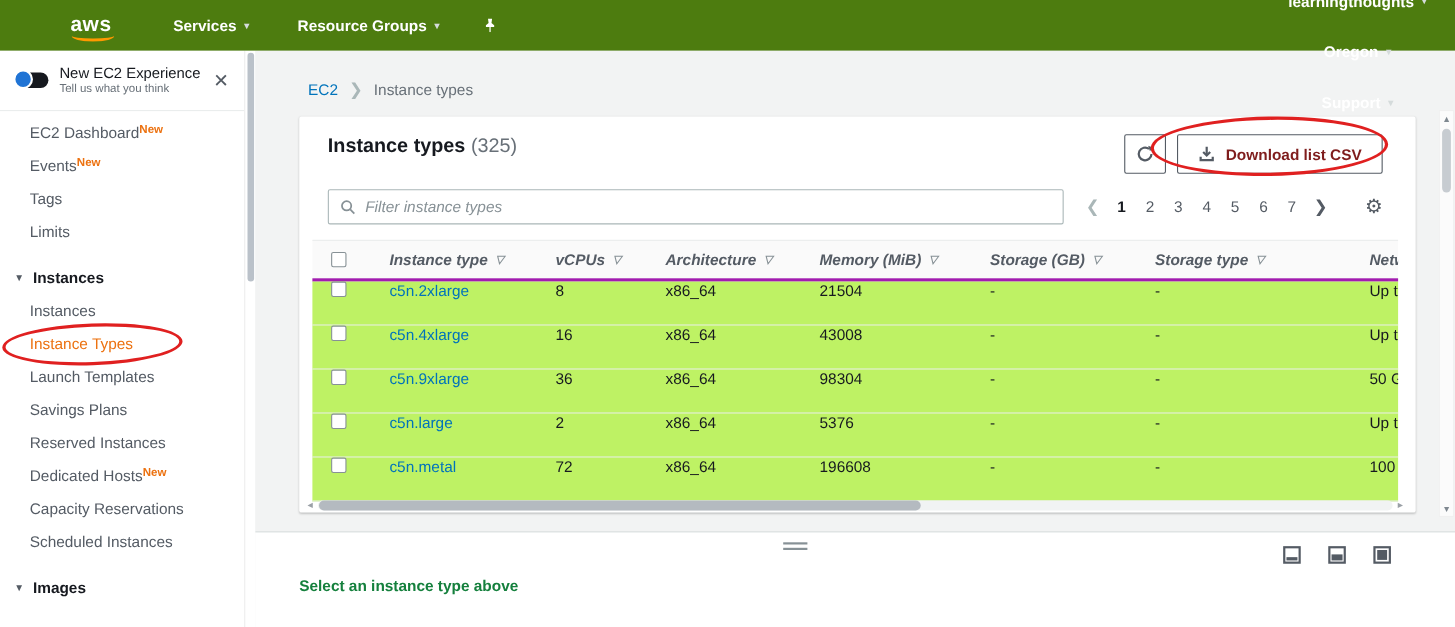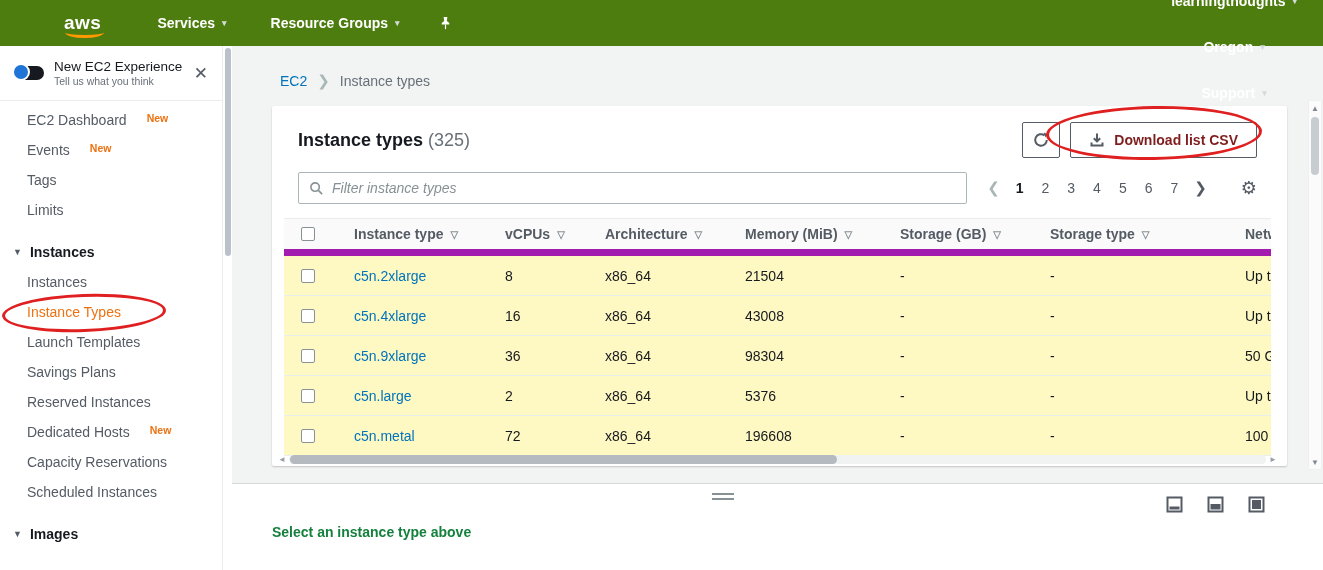--- a/index.html
+++ b/index.html
@@ -23,56 +23,56 @@
   .sidebar{position:absolute;top:46px;left:0;width:222px;bottom:0;background:#fff;z-index:10;font-size:14px;color:#545b64;overflow:hidden;}
   .exp-box{height:54px;display:flex;align-items:center;padding:0 14px;gap:10px;}
   .toggle{width:30px;height:14px;border-radius:8px;background:#16191f;position:relative;flex:none;cursor:pointer;}
   .knob{position:absolute;left:-2px;top:-3px;width:18px;height:18px;border-radius:50%;background:#2074d5;border:2px solid #fff;}
   .exp-title{font-size:13.5px;color:#16191f;}
   .exp-sub{font-size:10.5px;color:#687078;margin-top:1px;}
   .exp-close{margin-left:auto;font-size:17px;color:#545b64;cursor:pointer;}
   .sep{height:1px;background:#eaeded;}
   .nav{padding-top:4px;}
   .nav-item{height:30px;display:flex;align-items:center;padding-left:27px;cursor:pointer;}
-  .nav-item .badge{color:#ec7211;font-size:10.5px;font-weight:700;margin-left:20px;margin-top:-5px;}
+  .nav-item .badge{color:#ec7211;font-size:10.5px;font-weight:700;margin-left:0;margin-top:-5px;}
   .nav-item.active{color:#ec7211;}
   .nav-section{height:30px;margin-top:12px;display:flex;align-items:center;gap:8px;padding-left:13px;font-weight:700;color:#16191f;cursor:pointer;}
   .tri{font-size:9px;color:#545b64;}
   .sb-scroll{position:absolute;top:46px;left:222px;width:10px;bottom:0;background:#fff;border-left:1px solid #ededed;z-index:12;}
   .sb-thumb{position:absolute;top:2px;left:2px;width:6px;height:208px;border-radius:3px;background:#bac1c9;cursor:pointer;}
 
   
   .main{position:absolute;top:46px;left:232px;right:0;bottom:0;background:#f2f3f3;}
   .breadcrumb{position:absolute;left:48px;top:26px;display:flex;align-items:center;gap:10px;font-size:14px;}
   .bc-link{color:#0073bb;cursor:pointer;text-decoration:none;}
   .bc-sep{color:#aab7b8;font-size:15px;}
   .bc-cur{color:#687078;}
 
   .card{position:absolute;left:40px;top:60px;width:1015px;height:360px;background:#fff;border-radius:2px;box-shadow:0 1px 2px rgba(0,0,0,.2);}
-  .card-header{display:flex;align-items:center;justify-content:space-between;padding:16px 30px 10px 26px;}
+  .card-header{display:flex;justify-content:space-between;padding:16px 30px 10px 26px;}
   .card-title{font-size:18px;font-weight:700;color:#16191f;}
   .count{color:#687078;font-weight:400;}
   .actions{display:flex;gap:10px;}
   .icon-btn{width:38px;height:36px;border:1px solid #545b64;border-radius:2px;background:#fff;display:flex;align-items:center;justify-content:center;cursor:pointer;}
   .btn{height:36px;border:1px solid #545b64;border-radius:2px;background:#fff;display:flex;align-items:center;gap:9px;padding:0 18px;font-weight:700;color:#7f1d1d;font-size:14px;cursor:pointer;}
 
   .filter-row{display:flex;align-items:center;padding:4px 30px 14px 26px;gap:14px;}
   .search{flex:1;height:32px;border:1px solid #aab7b8;border-radius:2px;display:flex;align-items:center;gap:8px;padding:0 10px;background:#fff;}
   .search input{border:0;outline:0;flex:1;font-size:14px;font-family:inherit;color:#16191f;background:transparent;}
   .search input::placeholder{color:#879196;font-style:italic;}
   .pagination{display:flex;align-items:center;font-size:14px;color:#545b64;gap:2px;}
   .pg{padding:3px 8px;cursor:pointer;}
   .pg.current{font-weight:700;color:#16191f;}
   .pg-prev{color:#aab7b8;font-size:15px;padding:0 6px;}
   .pg-next{color:#545b64;font-size:15px;padding:0 6px;cursor:pointer;}
   .gear{margin-left:14px;font-size:18px;color:#545b64;cursor:pointer;}
 
   .table{margin:0 16px 0 12px;}
-  .thead{display:flex;align-items:center;height:38px;background:#fafafa;border-top:1px solid #eaeded;border-bottom:7px solid #a21caf;font-weight:700;font-size:14px;color:#545b64;}
-  .trow{display:flex;align-items:center;height:40px;border-bottom:1px solid #eaeded;font-size:14px;color:#16191f;background:#fef9c3;}
+  .thead{display:flex;align-items:center;height:38px;background:#fafafa;border-top:1px solid #eaeded;border-bottom:3px solid #a21caf;font-weight:700;font-size:14px;color:#545b64;font-style:italic;}
+  .trow{display:flex;align-items:flex-start;height:40px;border-bottom:1px solid #eaeded;font-size:14px;color:#16191f;background:#bef264;}
   .c-check{width:48px;display:flex;justify-content:center;flex:none;}
   .cb{width:14px;height:14px;border:1px solid #879196;border-radius:2px;background:#fff;cursor:pointer;}
   .c-type{width:173px;padding-left:22px;flex:none;}
   .c-vcpu{width:100px;flex:none;}
   .c-arch{width:140px;flex:none;}
   .c-mem{width:155px;flex:none;}
   .c-sto{width:150px;flex:none;}
   .c-stype{width:195px;flex:none;}
   .c-net{flex:1;min-width:0;overflow:hidden;white-space:nowrap;}
   .th{display:flex;align-items:center;gap:7px;}

